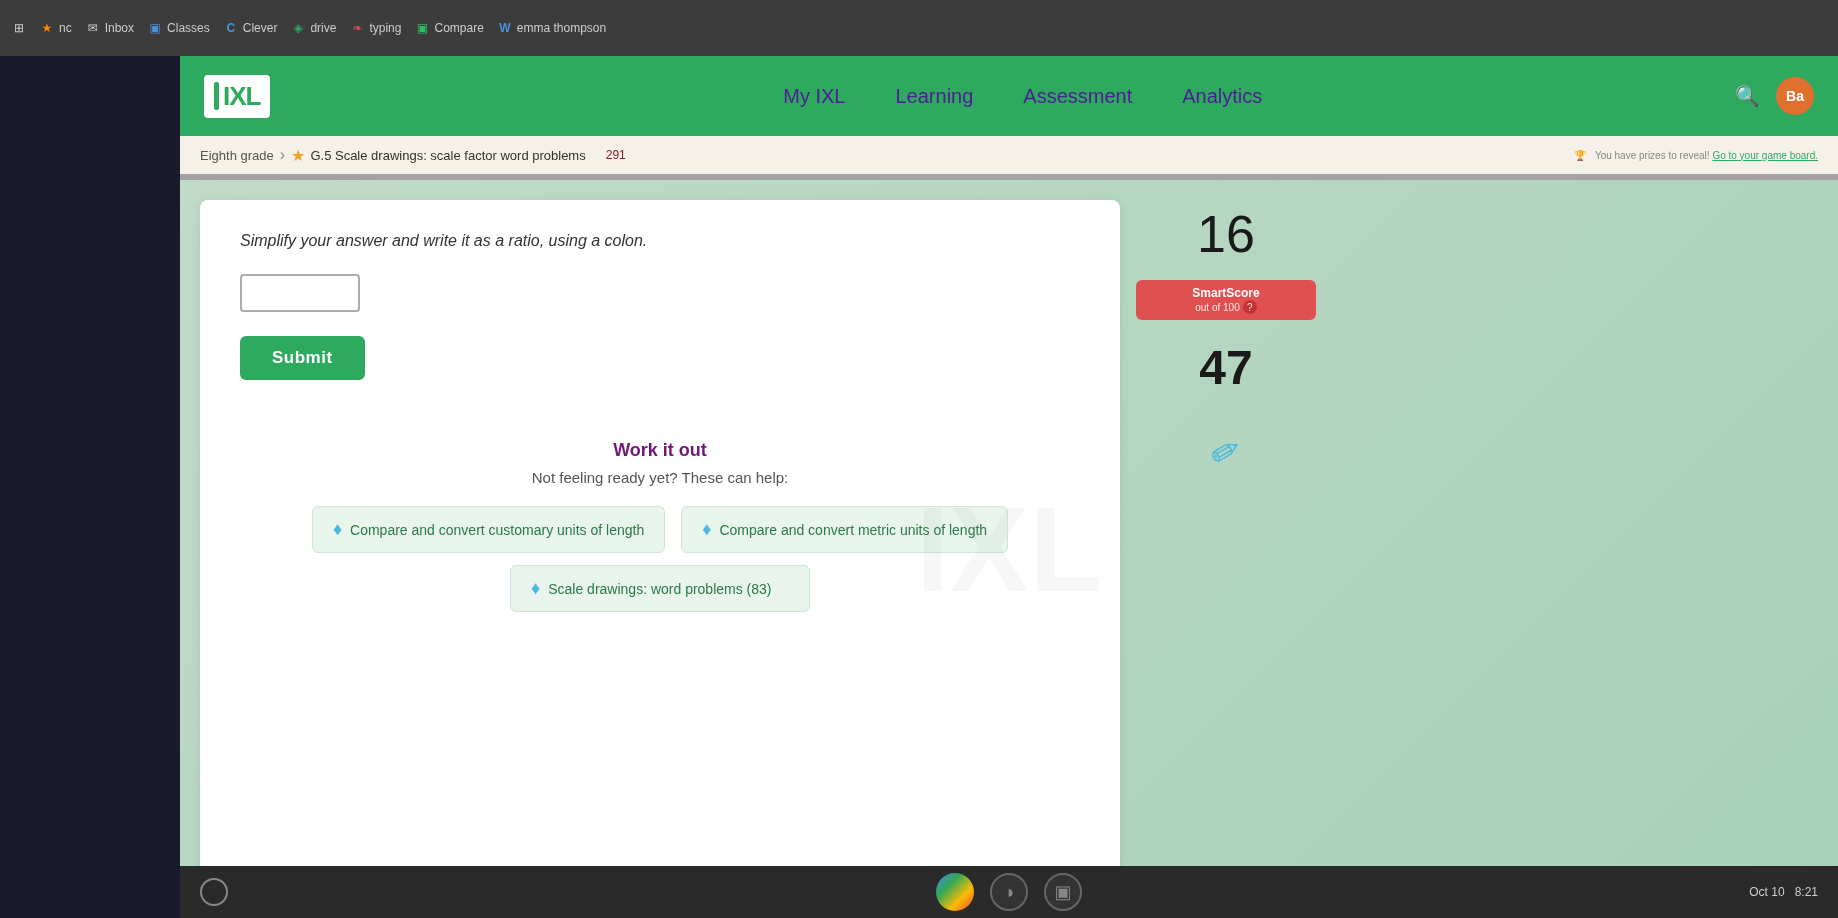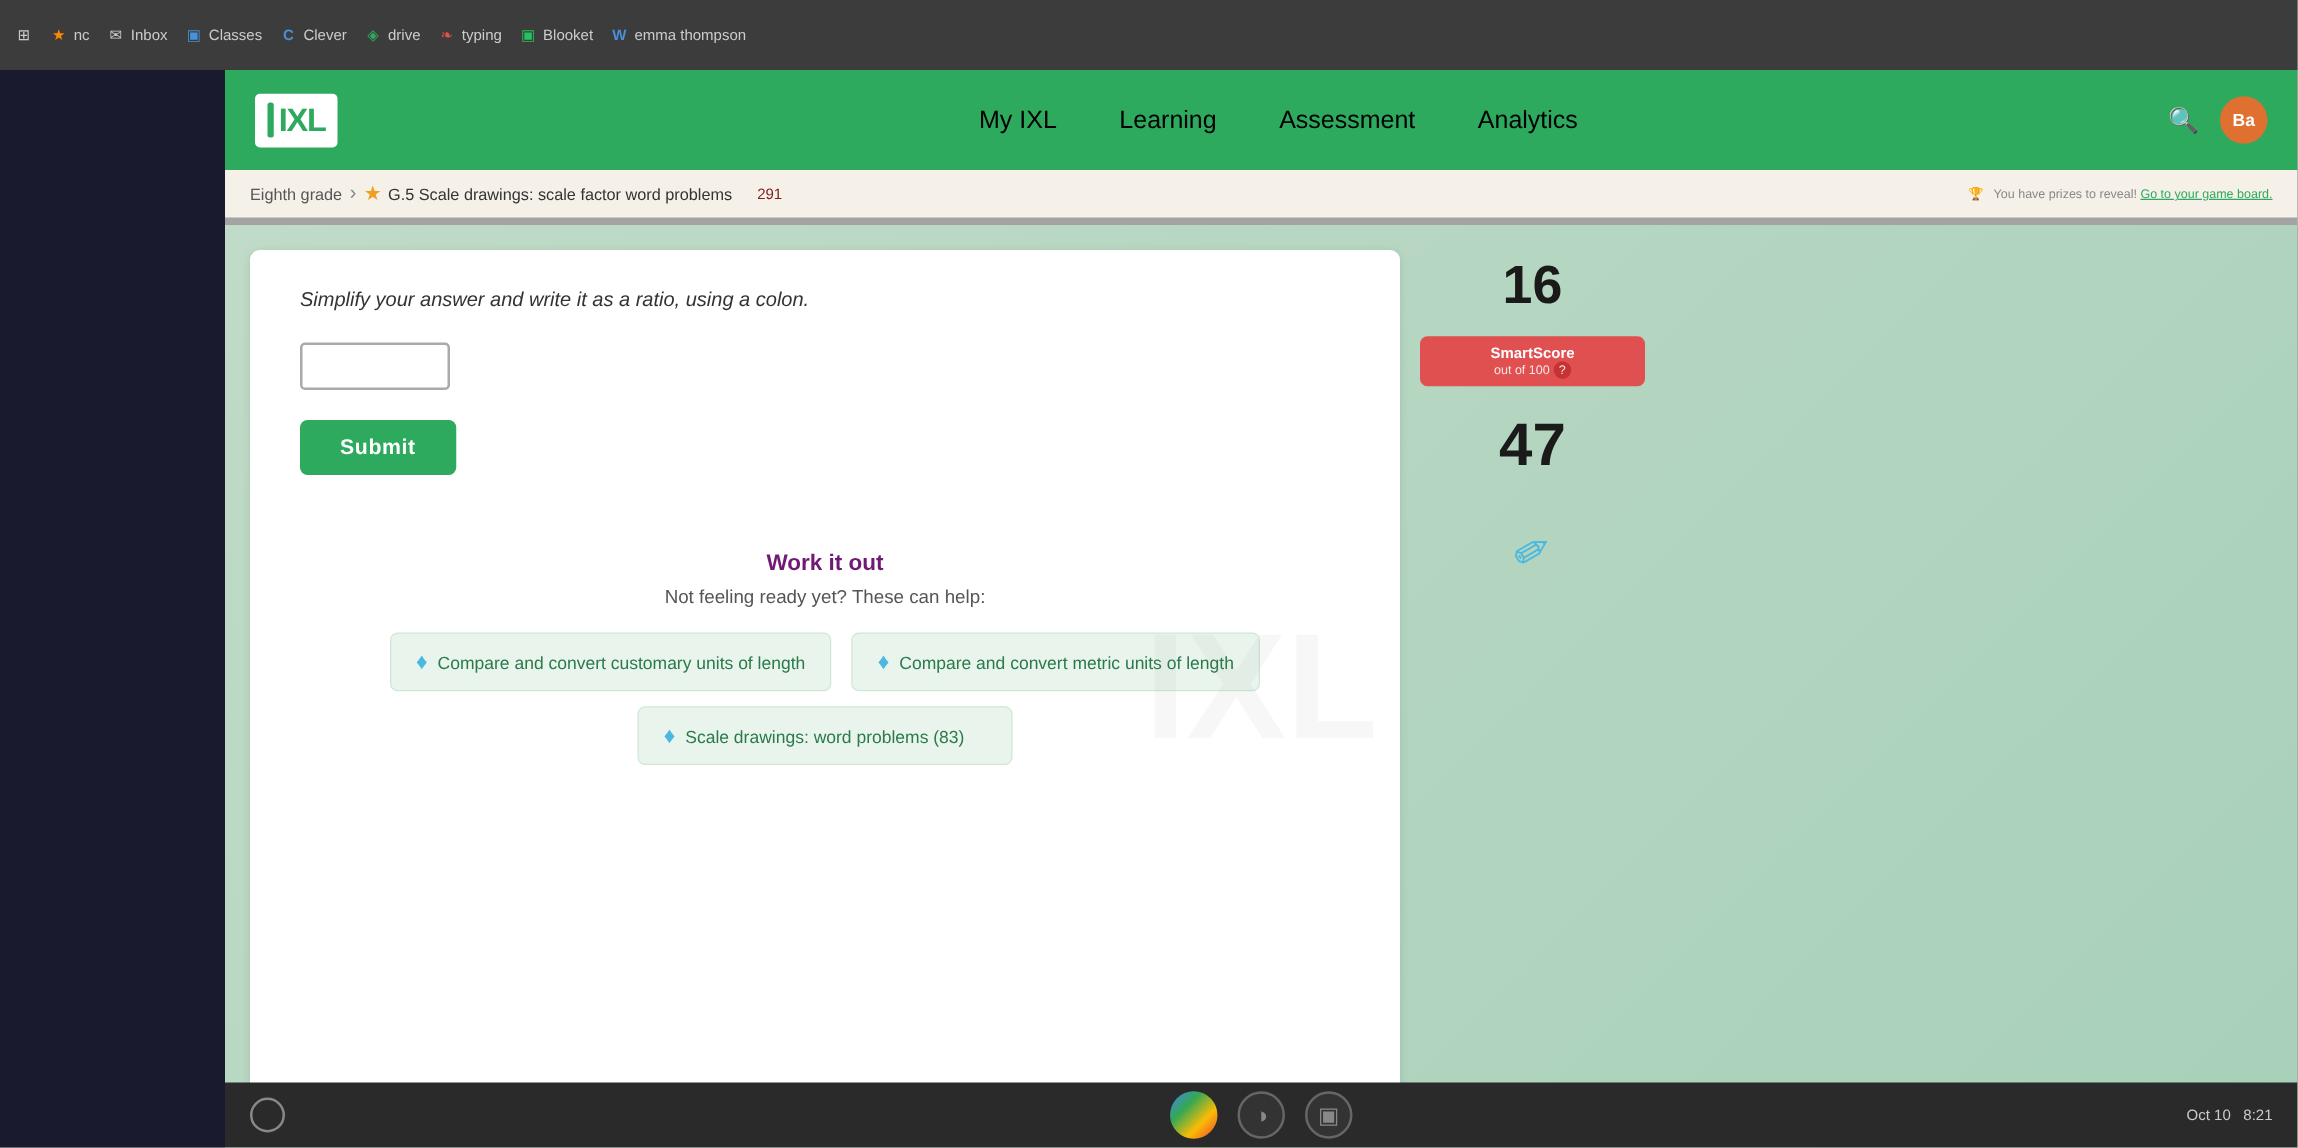--- a/index.html
+++ b/index.html
@@ -79,21 +79,21 @@
       border-radius: 2px;
     }
     .nav-links {
       display: flex;
       align-items: center;
       gap: 50px;
       flex: 1;
       justify-content: center;
     }
     .nav-link {
-      color: #000000;
+      color: #4c1d95;
       font-size: 20px;
       font-weight: 500;
       cursor: pointer;
       text-decoration: none;
     }
     .header-right {
       display: flex;
       align-items: center;
       gap: 16px;
     }
@@ -270,22 +270,22 @@
       padding: 8px 16px;
       text-align: center;
       width: 100%;
     }
     .qa-label {
       font-size: 11px;
       font-weight: bold;
       line-height: 1.3;
     }
     .qa-number {
-      font-size: 43px;
-      font-weight: 700;
+      font-size: 52px;
+      font-weight: 400;
       color: #1a1a1a;
       text-align: center;
       margin-top: 4px;
     }
     .smartscore-badge {
       background: #e05050;
       color: white;
       border-radius: 6px;
       padding: 6px 14px;
       text-align: center;
@@ -419,21 +419,21 @@
     <div class="browser-tab">
       <span class="tab-icon" style="color:#2eaa5e">◈</span>
       <span>drive</span>
     </div>
     <div class="browser-tab">
       <span class="tab-icon" style="color:#e05050">❧</span>
       <span>typing</span>
     </div>
     <div class="browser-tab">
       <span class="tab-icon" style="color:#28c060">▣</span>
-      <span>Blooket</span>
+      <span>Compare</span>
     </div>
     <div class="browser-tab">
       <span class="tab-icon" style="color:#4a90d9;font-weight:bold">W</span>
       <span>emma thompson</span>
     </div>
   </div>
 </div>
 
 <div class="viewport">
 

